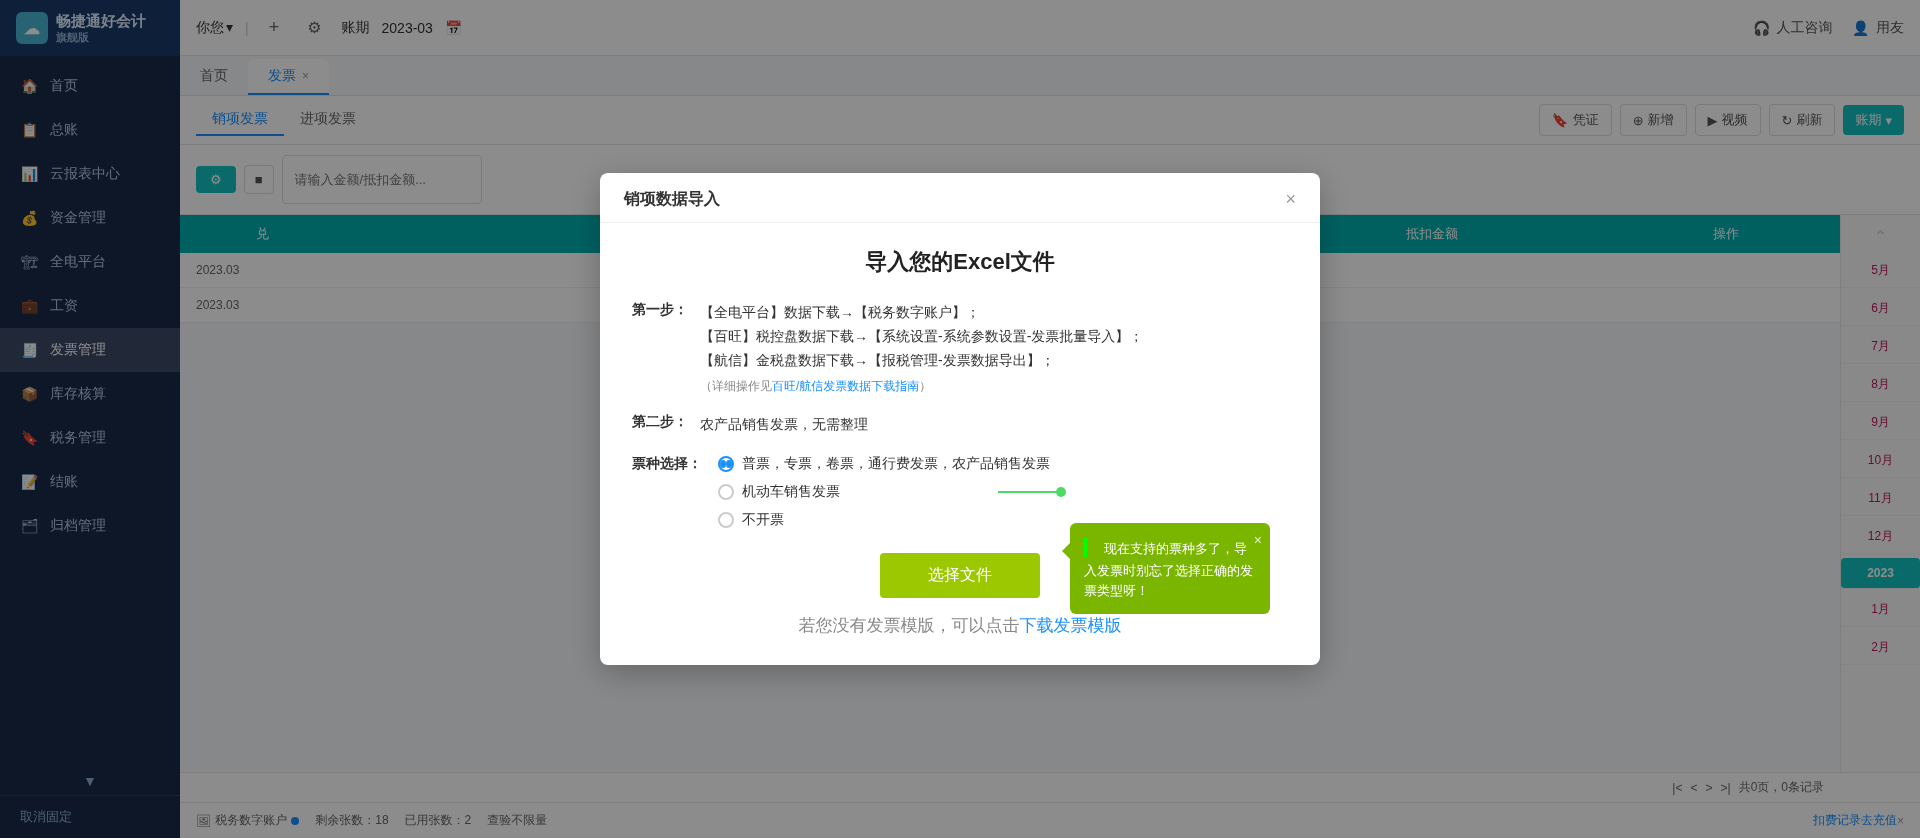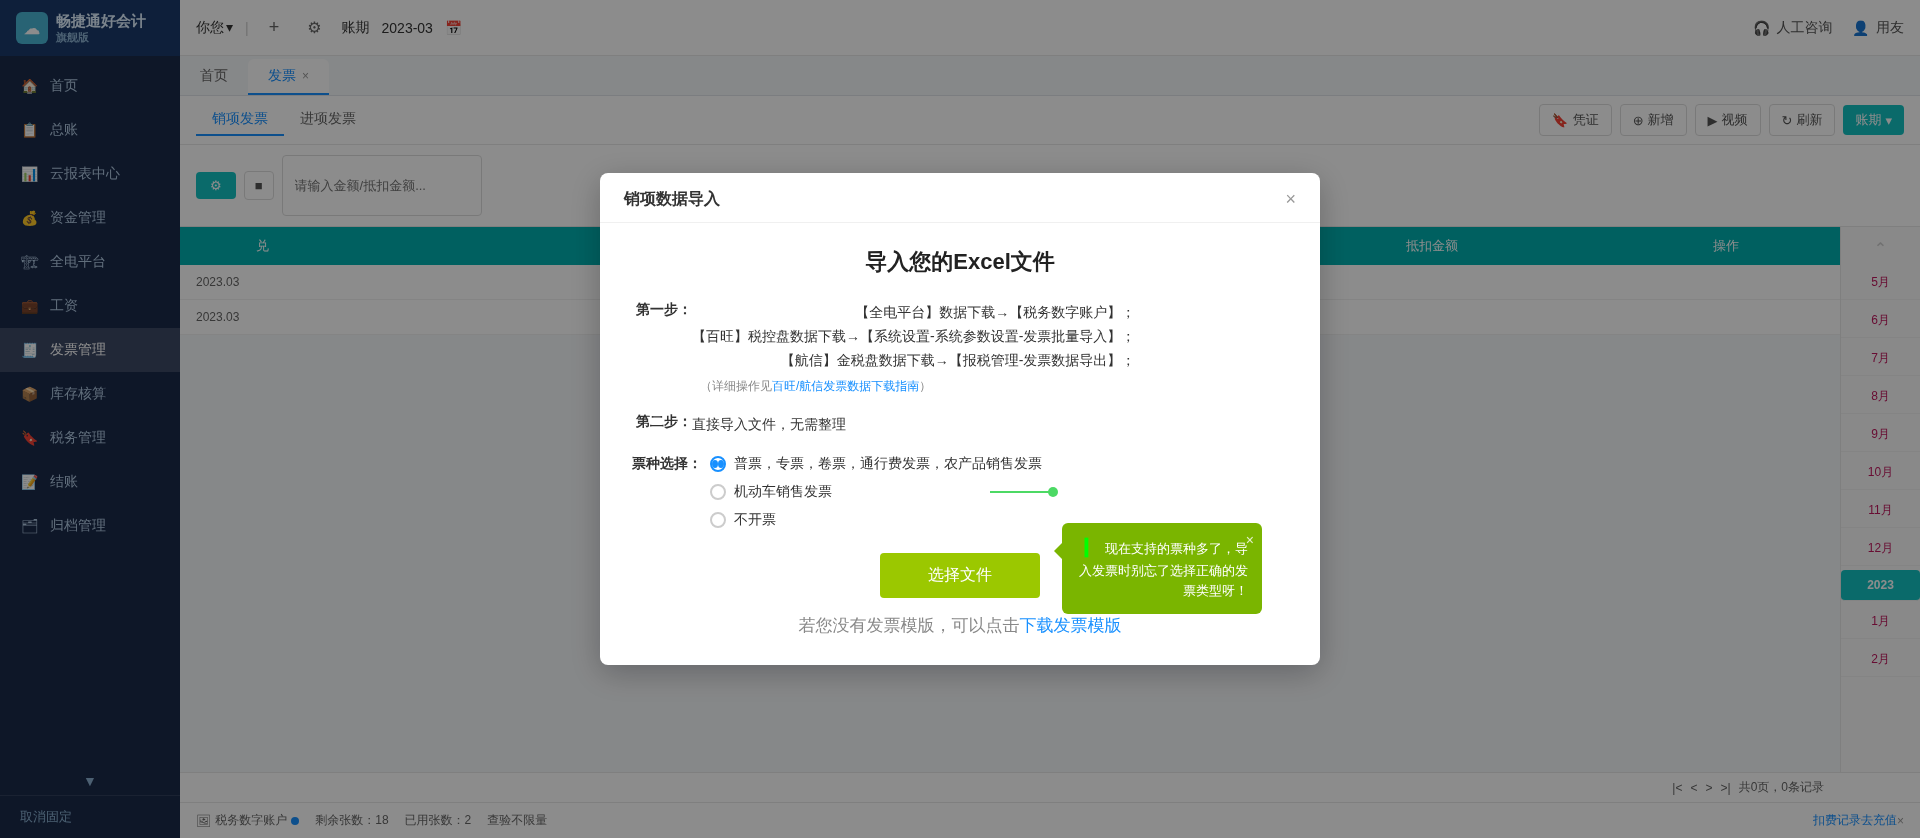--- a/index.html
+++ b/index.html
@@ -37,21 +37,21 @@
     .topbar-user { display: flex; align-items: center; gap: 6px; color: #555; font-size: 14px; cursor: pointer; }
 
     
     .tabs-bar { height: 40px; background: #f5f7fa; display: flex; align-items: flex-end; padding: 0 0 0 0; border-bottom: 1px solid #e0e4ea; }
     .tab { padding: 8px 20px; cursor: pointer; color: #666; font-size: 14px; border-bottom: 2px solid transparent; display: flex; align-items: center; gap: 6px; }
     .tab.active { background: #fff; color: #1890ff; border-radius: 6px 6px 0 0; border-bottom: 2px solid #1890ff; }
     .tab-close { color: #999; font-size: 12px; cursor: pointer; }
     .invoice-page { flex: 1; display: flex; flex-direction: column; }
     .invoice-tab { padding: 6px 16px; cursor: pointer; color: #666; font-size: 14px; border-bottom: 2px solid transparent; }
     .invoice-tab.active { color: #1890ff; border-bottom: 2px solid #1890ff; font-weight: 500; }
-    .search-input { border: 1px solid #ddd; border-radius: 4px; padding: 22px 12px; color: #999; font-size: 13px; width: 200px; outline: none; }
+    .search-input { border: 1px solid #ddd; border-radius: 4px; padding: 16px 12px; color: #999; font-size: 13px; width: 200px; outline: none; }
     .btn-teal { background: #13c2c2; color: white; border: none; border-radius: 4px; padding: 6px 14px; cursor: pointer; font-size: 13px; display: flex; align-items: center; gap: 4px; }
     .btn-icon { background: none; border: 1px solid #ddd; border-radius: 4px; padding: 6px 10px; cursor: pointer; color: #555; font-size: 13px; display: flex; align-items: center; gap: 4px; }
     .btn-outline { border: 1px solid #ddd; background: #fff; color: #555; border-radius: 4px; padding: 6px 12px; cursor: pointer; font-size: 13px; display: flex; align-items: center; gap: 4px; }
     .btn-period { background: #13c2c2; color: white; border: none; border-radius: 4px; padding: 6px 12px; cursor: pointer; font-size: 13px; display: flex; align-items: center; gap: 4px; }
 
     
     .right-panel { width: 80px; background: #f9f9f9; border-left: 1px solid #e8e8e8; display: flex; flex-direction: column; align-items: center; padding: 8px 0; gap: 4px; overflow-y: auto; }
     .right-arrow { display: flex; align-items: center; justify-content: center; color: #ccc; font-size: 16px; padding: 4px; }
 
     
@@ -59,21 +59,21 @@
 
     
     .modal { background: #fff; border-radius: 8px; width: 720px; max-height: 650px; box-shadow: 0 8px 32px rgba(0,0,0,0.25); position: relative; overflow: visible; }
     .modal-header { display: flex; align-items: center; justify-content: space-between; padding: 16px 24px 12px; border-bottom: 1px solid #f0f0f0; }
     .modal-title { font-size: 16px; font-weight: 600; color: #333; }
     .modal-close { cursor: pointer; color: #999; font-size: 18px; line-height: 1; }
     .modal-body { padding: 24px 32px 28px; }
     .modal-import-title { text-align: center; font-size: 22px; font-weight: 600; color: #222; margin-bottom: 24px; }
 
     .step { margin-bottom: 18px; }
-    .step-row { display: flex; align-items: flex-start; margin-bottom: 6px; text-align: right; }
+    .step-row { display: flex; align-items: flex-start; gap: 8px; margin-bottom: 6px; }
     .step-label { font-weight: 600; color: #333; font-size: 14px; white-space: nowrap; min-width: 60px; }
     .step-content { color: #333; font-size: 14px; line-height: 1.7; }
     .step-link { color: #1890ff; cursor: pointer; text-decoration: none; }
     .step-note { color: #888; font-size: 12px; padding-left: 68px; margin-top: 2px; }
     .step-note a { color: #1890ff; text-decoration: none; }
     .radio-options { display: flex; flex-direction: column; gap: 10px; margin-left: 8px; }
     .radio-option { display: flex; align-items: center; gap: 8px; font-size: 14px; color: #333; cursor: pointer; }
     .radio-circle { width: 16px; height: 16px; border-radius: 50%; border: 2px solid #ccc; display: flex; align-items: center; justify-content: center; flex-shrink: 0; }
     .radio-circle.checked { border-color: #1890ff; }
     .radio-circle.checked::after { content: ''; width: 8px; height: 8px; background: #1890ff; border-radius: 50%; }
@@ -323,21 +323,21 @@
           </div>
         </div>
         <div class="step-note">
           <span>（详细操作见</span><a class="step-link">百旺/航信发票数据下载指南</a><span>）</span>
         </div>
       </div>
 
       <div class="step">
         <div class="step-row">
           <span class="step-label">第二步：</span>
-          <span class="step-content">直接导入文件，无需整理</span>
+          <span class="step-content">农产品销售发票，无需整理</span>
         </div>
       </div>
 
       <div class="step" style="position:relative;">
         <div class="step-row">
           <span class="step-label">票种选择：</span>
           <div class="radio-options">
             <div class="radio-option">
               <div class="radio-circle checked">
                 <span style="width:8px;height:8px;background:#1890ff;border-radius:50%;display:block;"></span>

